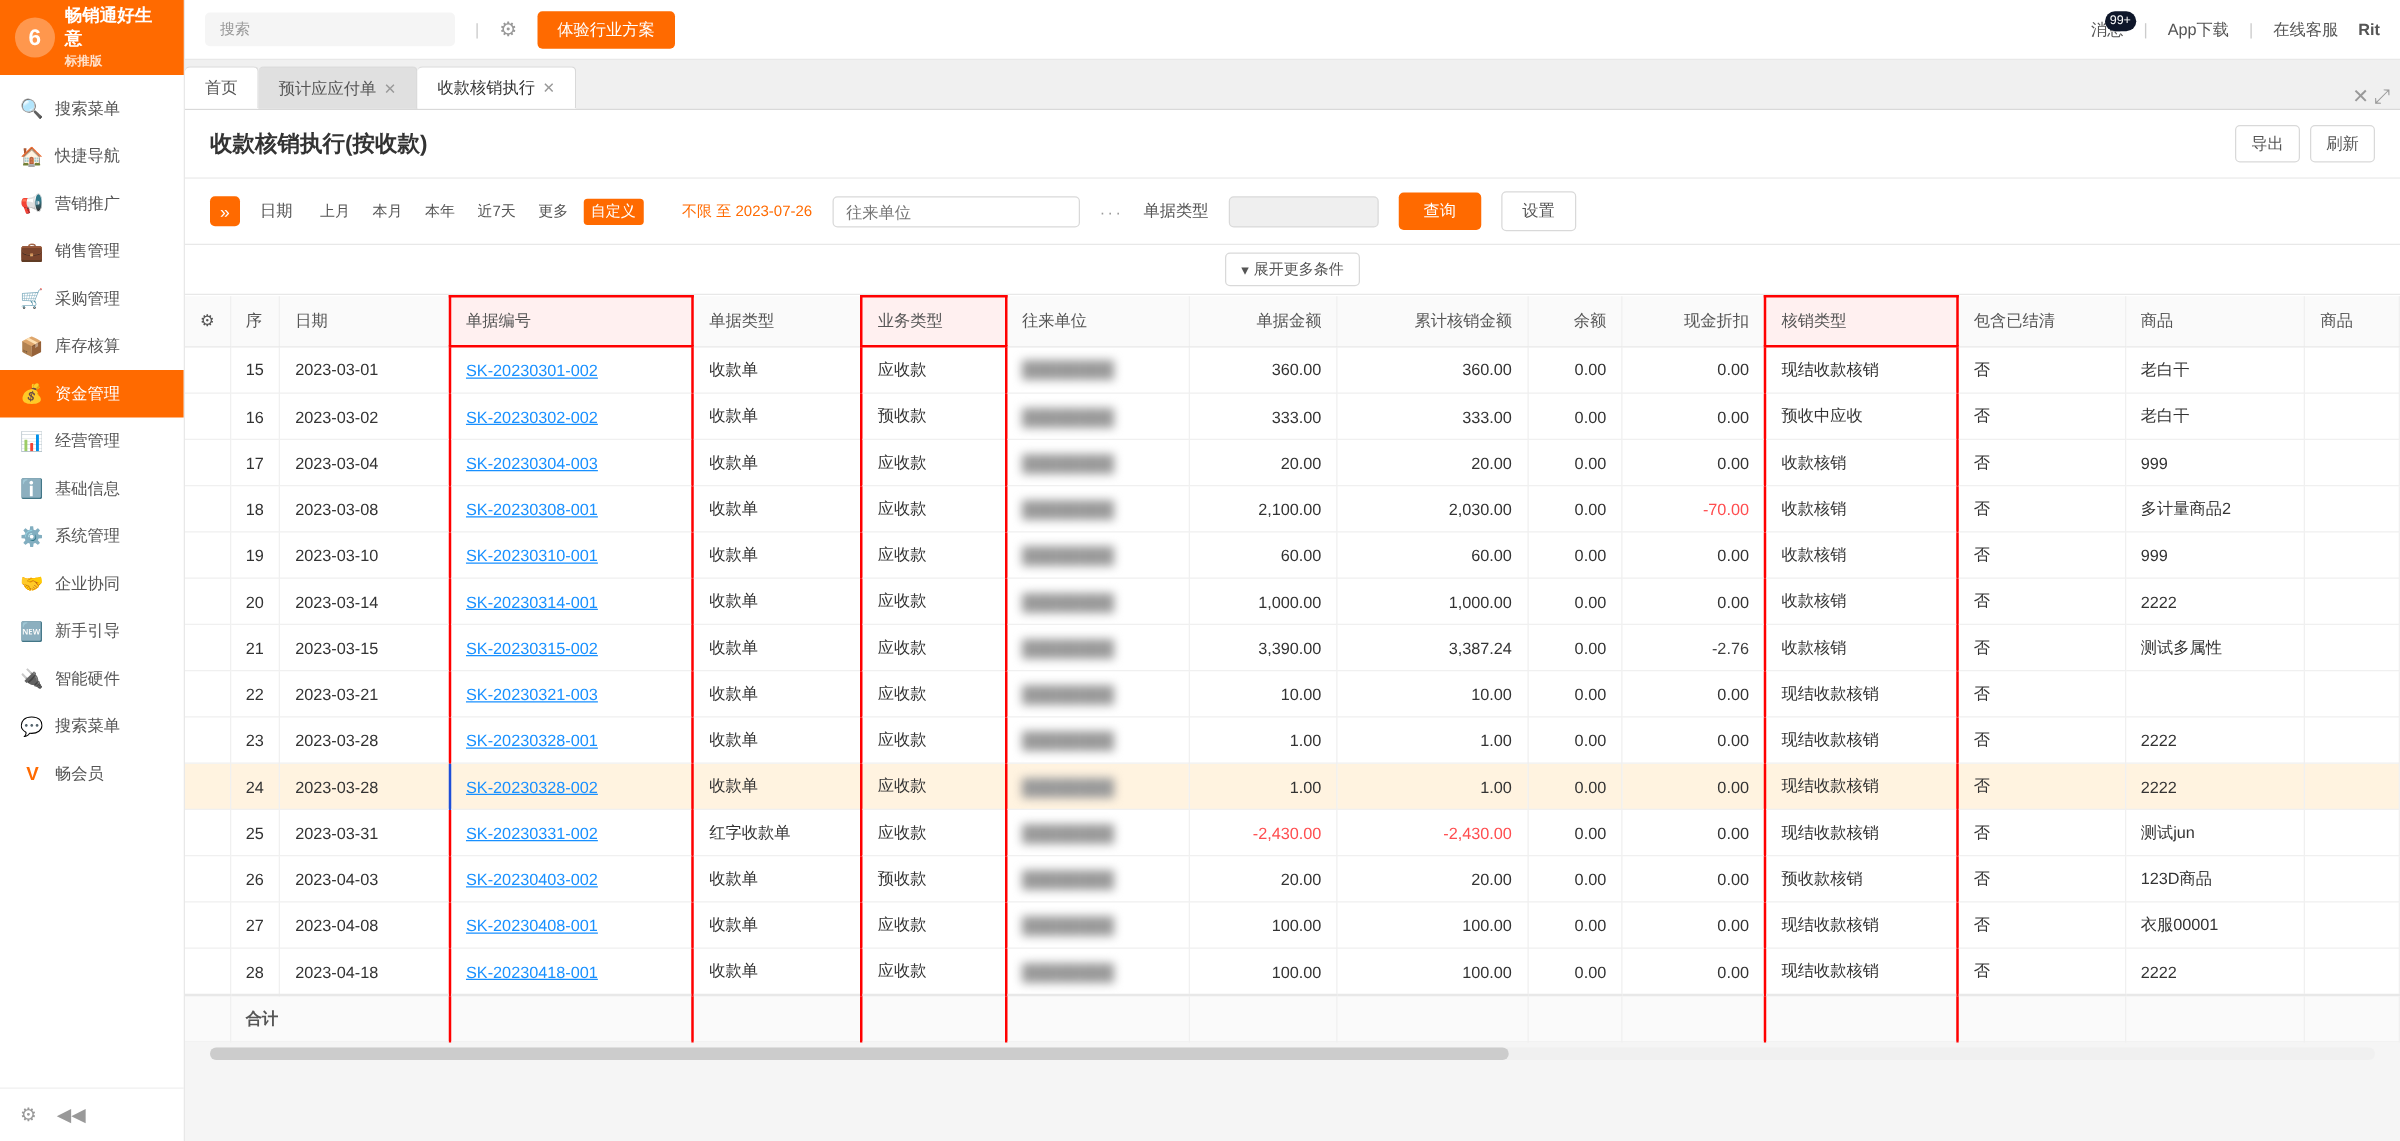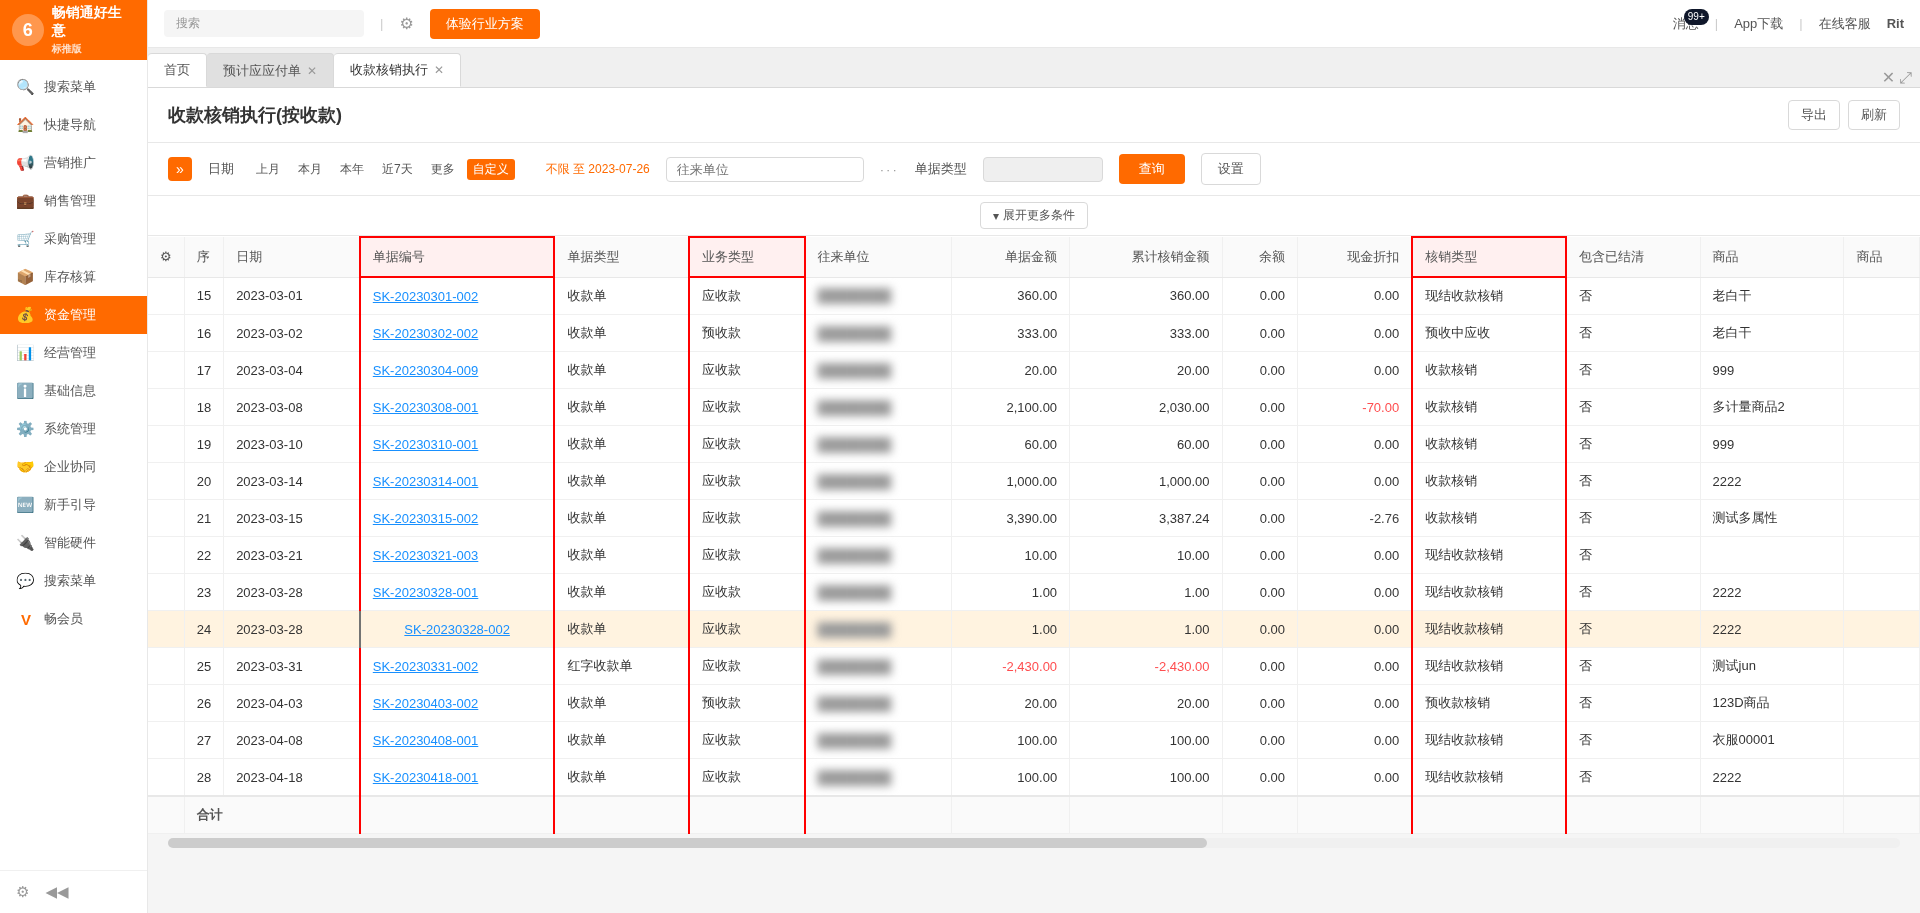--- a/index.html
+++ b/index.html
@@ -303,21 +303,21 @@
     <td class="col-num" style="">0.00</td>
     <td style="border-left:2px solid #ff0000; border-right:2px solid #ff0000;">预收中应收</td>
     <td>否</td>
     <td>老白干</td>
     <td></td>
   </tr>
               <tr>
     <td class="col-center"></td>
     <td>17</td>
     <td>2023-03-04</td>
-    <td style="border-left:2px solid #ff0000; border-right:2px solid #ff0000;"><a class="link" href="#">SK-20230304-009</a></td>
+    <td style="border-left:2px solid #ff0000; border-right:2px solid #ff0000;"><a class="link" href="#">SK-20230304-003</a></td>
     <td>收款单</td>
     <td style="border-left:2px solid #ff0000; border-right:2px solid #ff0000;">应收款</td>
     <td><span class="blurred">████████</span></td>
     <td class="col-num" style="">20.00</td>
     <td class="col-num" style="">20.00</td>
     <td class="col-num">0.00</td>
     <td class="col-num" style="">0.00</td>
     <td style="border-left:2px solid #ff0000; border-right:2px solid #ff0000;">收款核销</td>
     <td>否</td>
     <td>999</td>
@@ -422,21 +422,21 @@
     <td class="col-num" style="">0.00</td>
     <td style="border-left:2px solid #ff0000; border-right:2px solid #ff0000;">现结收款核销</td>
     <td>否</td>
     <td>2222</td>
     <td></td>
   </tr>
               <tr style="background: rgb(255, 243, 224);">
     <td class="col-center"></td>
     <td>24</td>
     <td>2023-03-28</td>
-    <td style="border-left:2px solid #737373; border-right:2px solid #ff0000;text-align:center;"><a class="link" href="#">SK-20230328-002</a></td>
+    <td style="border-left:2px solid #1d4ed8; border-right:2px solid #ff0000;"><a class="link" href="#">SK-20230328-002</a></td>
     <td>收款单</td>
     <td style="border-left:2px solid #ff0000; border-right:2px solid #ff0000;">应收款</td>
     <td><span class="blurred">████████</span></td>
     <td class="col-num" style="">1.00</td>
     <td class="col-num" style="">1.00</td>
     <td class="col-num">0.00</td>
     <td class="col-num" style="">0.00</td>
     <td style="border-left:2px solid #ff0000; border-right:2px solid #ff0000;">现结收款核销</td>
     <td>否</td>
     <td>2222</td>

